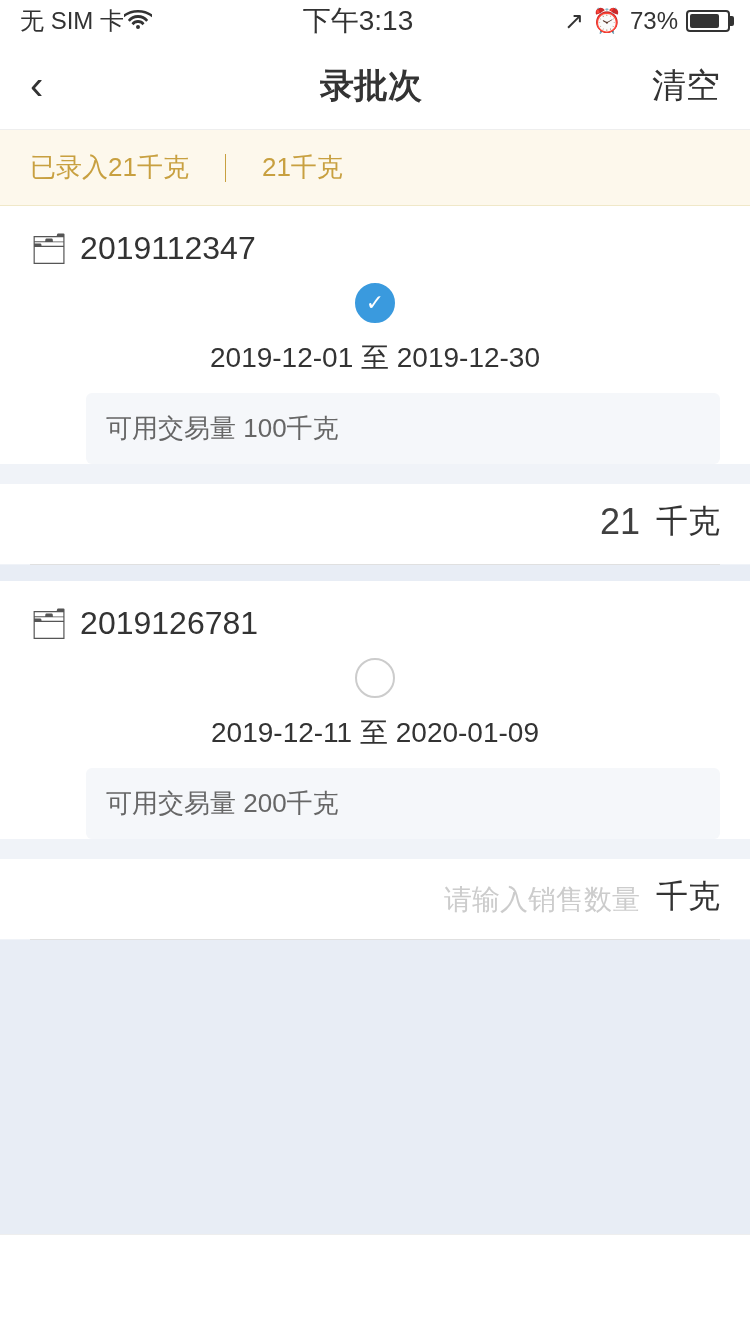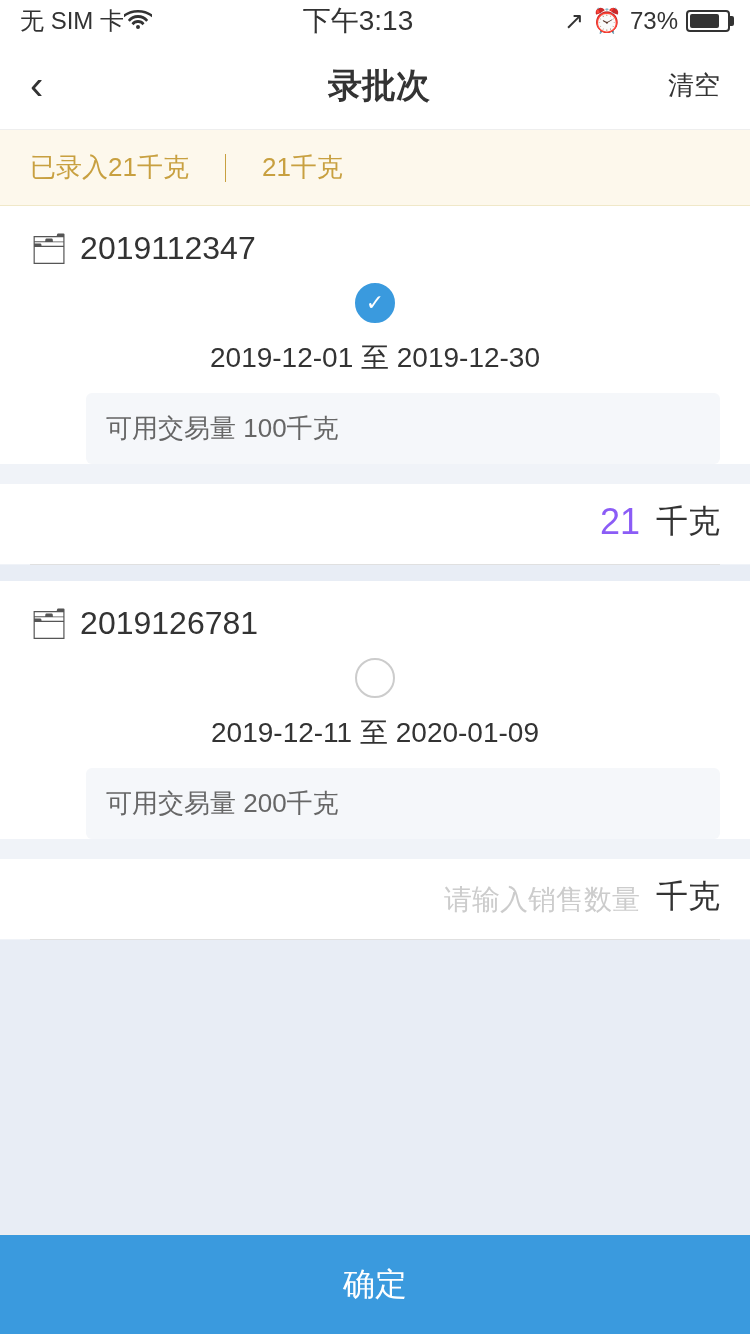--- a/index.html
+++ b/index.html
@@ -84,21 +84,21 @@
       color: #333;
       cursor: pointer;
       width: 60px;
     }
     .nav-title {
       font-size: 34px;
       font-weight: 600;
       color: #333;
     }
     .nav-action {
-      font-size: 26px;
+      font-size: 34px;
       color: #333;
       cursor: pointer;
     }
 
     
     .info-banner {
       background: #fdf8ec;
       padding: 20px 30px;
       display: flex;
       align-items: center;
@@ -189,21 +189,21 @@
       display: flex;
       align-items: center;
       justify-content: flex-end;
       padding: 16px 30px 20px 30px;
       background: #fff;
       gap: 16px;
     }
     .quantity-input {
       text-align: right;
       font-size: 36px;
-      color: #8b5cf6;
+      color: #404040;
       border: none;
       outline: none;
       width: 200px;
       background: transparent;
     }
     .quantity-input::placeholder {
       color: #ccc;
       font-size: 28px;
     }
     .quantity-unit {
@@ -332,14 +332,13 @@
 
 <div class="quantity-row">
   <input class="quantity-input" type="text" placeholder="请输入销售数量" style="">
   <span class="quantity-unit">千克</span>
 </div>
 <div class="input-underline"></div>
 
 <div class="empty-area"></div>
 
 <div class="bottom-bar">
-  <button class="btn-confirm">确定</button>
 </div>
 
 </body></html>

